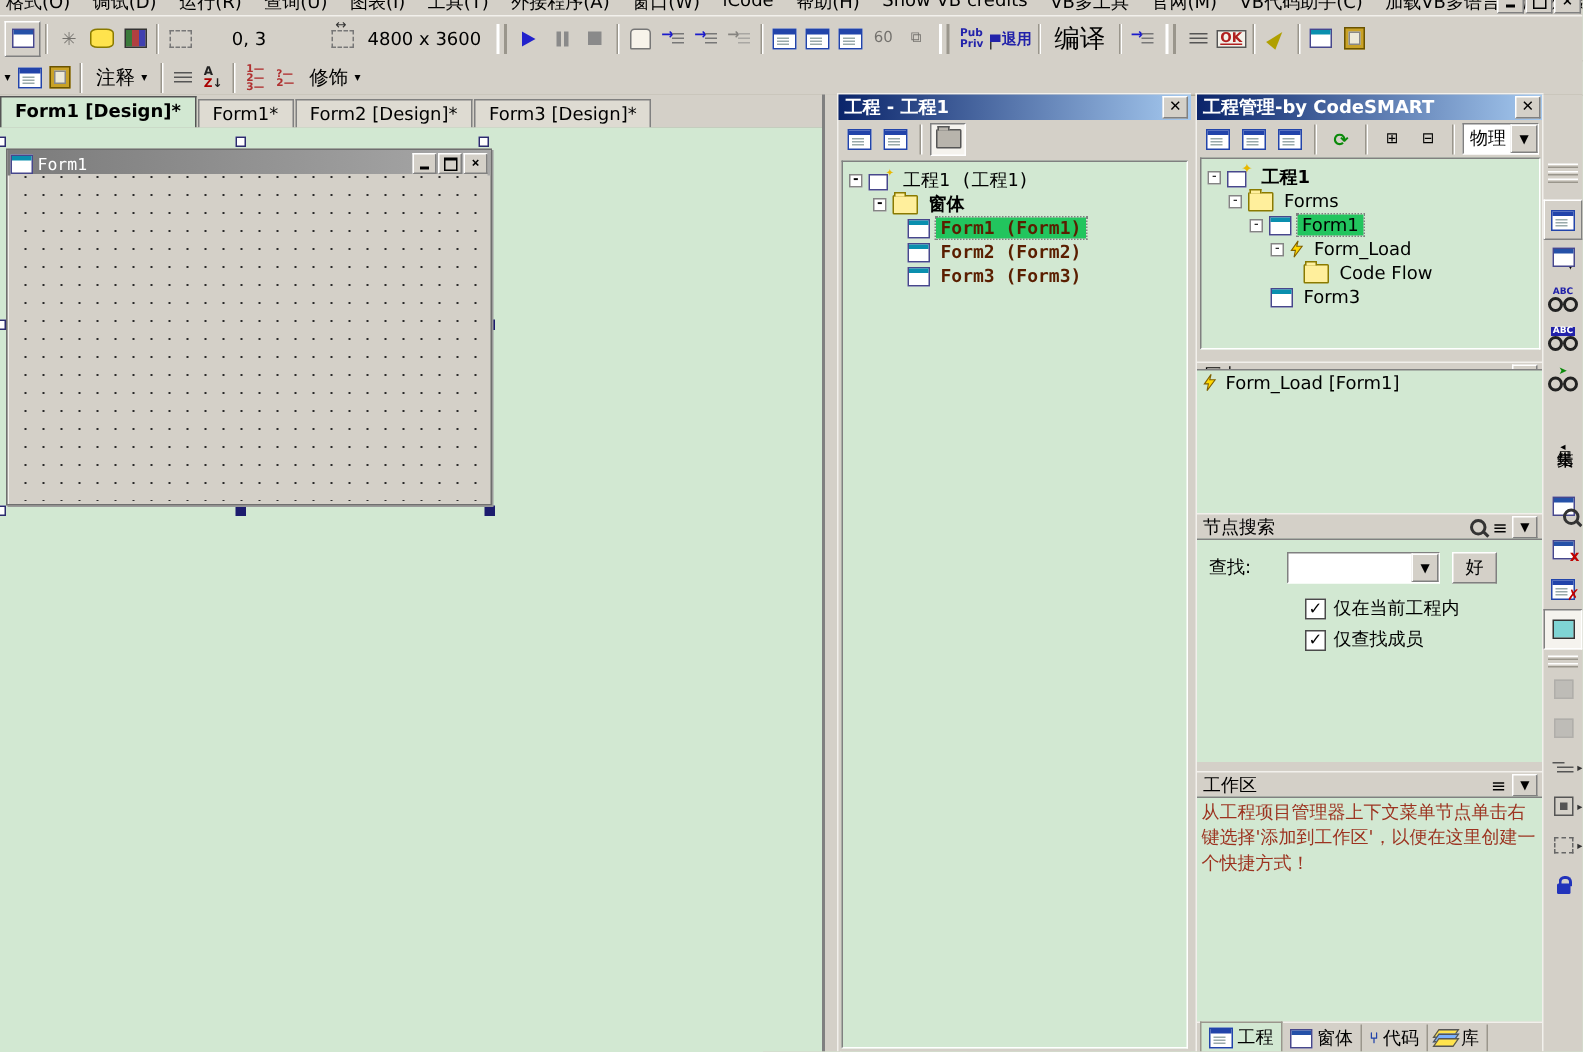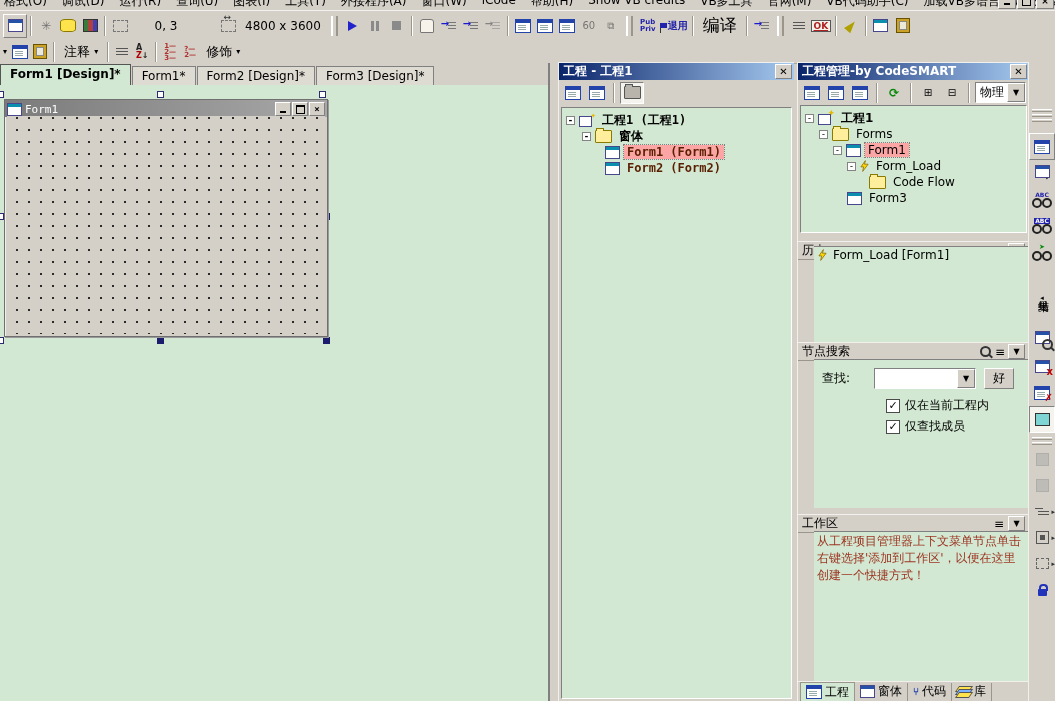--- a/index.html
+++ b/index.html
@@ -98,44 +98,44 @@
   .win-ico i{position:absolute;left:2px;width:8px;height:1px;background:#9aa}
   .win-ico i:nth-child(1){top:5px}.win-ico i:nth-child(2){top:7px}.win-ico i:nth-child(3){top:9px}
   .gfolder{width:15px;height:11px;background:#b8b4ac;border:1px solid #555;border-radius:1px;position:relative}
   .gfolder::before{content:'';position:absolute;top:-3px;left:0;width:6px;height:2px;background:#b8b4ac;border:1px solid #555;border-bottom:none}
   .tree{position:absolute;left:2px;right:2px;bottom:2px;background:#d2e8d2;
         border:1px solid;border-color:#808080 #fff #fff #808080;overflow:hidden;padding-top:4px}
   .trow{display:flex;align-items:center;height:16px;white-space:nowrap}
   .exp{width:9px;height:9px;box-sizing:border-box;border:1px solid #848484;background:#fff;flex:none;
        font-size:9px;line-height:6px;text-align:center;margin-right:4px;font-family:"DejaVu Sans Mono",monospace}
   .tlabel{padding:0 3px}
-  .tsel{background:#fca5a5;outline:1px dotted #808080}
+  .tsel{background:#22c55e;outline:1px dotted #808080}
   .maroon{color:#5a1e00}
   .mono{font-family:"DejaVu Sans Mono","Liberation Mono",monospace;font-size:12px;font-weight:bold}
   .ico-folder{width:15px;height:11px;background:#ffef9c;border:1px solid #8a7a00;border-radius:1px;position:relative;flex:none;margin-right:4px}
   .ico-folder::before{content:'';position:absolute;top:-3px;left:0;width:6px;height:2px;background:#ffef9c;border:1px solid #8a7a00;border-bottom:none}
   .ico-form{width:13px;height:11px;background:#fff;border:1px solid #47478c;position:relative;flex:none;margin-right:4px}
   .ico-form::before{content:'';position:absolute;top:0;left:0;right:0;height:3px;background:#0a8fae}
   .ico-proj{width:16px;height:12px;position:relative;flex:none;margin-right:4px}
   .ico-proj::before{content:'';position:absolute;left:0;top:2px;width:11px;height:9px;background:#fff;border:1px solid #47478c}
   .ico-proj::after{content:'\2726';position:absolute;right:-1px;top:-4px;color:#e8b800;font-size:9px}
   .combo{height:19px;background:#fff;border:1px solid;border-color:#808080 #fff #fff #808080;
          display:flex;align-items:center;padding-left:4px}
   .combo-btn{margin-left:auto;width:16px;height:17px;display:flex;align-items:center;justify-content:center;font-size:8px}
   .sect-head{position:absolute;left:0;right:0;height:17px;background:#d4d0c8;display:flex;align-items:center;
          padding:0 4px;border-top:1px solid #f2f0ec;border-bottom:1px solid #9a968c;font-size:12px}
-  .sect-body{position:absolute;left:16px;right:0;background:#d2e8d2;border-top:1px solid #808080;overflow:hidden}
+  .sect-body{position:absolute;left:0;right:0;background:#d2e8d2;border-top:1px solid #808080;overflow:hidden}
   .shbtns{margin-left:auto;display:flex;align-items:center;gap:4px}
   .shbtn-drop{width:15px;height:13px;display:flex;align-items:center;justify-content:center;font-size:8px}
   .mag{width:7px;height:7px;border:2px solid #333;border-radius:50%;position:relative;flex:none}
   .mag::after{content:'';position:absolute;width:5px;height:2px;background:#333;right:-4px;bottom:-2px;transform:rotate(45deg)}
   .cb{width:12px;height:12px;background:#fff;border:1px solid #4a4a4a;display:flex;align-items:center;justify-content:center;
       font-size:11px;line-height:10px;flex:none;margin-right:5px;font-weight:bold}
   .btn{display:flex;align-items:center;justify-content:center}
-  .cs-tabs{position:absolute;left:0;right:0;bottom:0;height:19px;display:flex;align-items:center;background:#d4d0c8;border-top:1px solid #f2f0ec;padding-left:2px}
+  .cs-tabs{position:absolute;left:0;right:0;bottom:0;height:19px;display:flex;align-items:flex-end;background:#d4d0c8;border-top:1px solid #f2f0ec;padding-left:2px}
   .cs-tab{display:flex;align-items:center;gap:3px;padding:1px 5px;height:16px;border-right:1px solid #9a968c;font-size:12px;white-space:nowrap}
   .cs-tab.active{background:#d2e8d2;border:1px solid #9a968c;border-bottom:none;height:17px}
   .layers{width:14px;height:12px;position:relative}
   .layers i{position:absolute;left:0;width:12px;height:4px;transform:skewX(-35deg);border:1px solid #555}
   .layers i:nth-child(1){top:0;background:#ffe34d}.layers i:nth-child(2){top:3px;background:#7ab0ff}.layers i:nth-child(3){top:6px;background:#ffe34d}
   .branch-ico{font-size:10px;color:#2244aa;font-weight:bold}
 
   
   .right-strip{position:absolute;right:0;top:63px;width:26px;bottom:0;background:#d4d0c8;border-left:1px solid #f2f0ec}
   .hgrip{height:1px;border-top:1px solid #fff;border-bottom:1px solid #9a968c;margin:2px 3px}
@@ -426,34 +426,38 @@
       </div>
     <div class="tsep"></div>
     <div class="ptico pressed">
         <span class="gfolder"></span>
       </div>
   </div>
   <div class="tree mono" style="top:44px">
     <div class="trow" style="padding-left:4px">
       <span class="exp">-</span>
       <span class="ico-proj"></span>
-      <span class="tlabel" style="font-weight:bold">工程1 (工程1)</span>
+      <span class="tlabel" style="font-weight:normal">工程1 (工程1)</span>
     </div>
     <div class="trow" style="padding-left:20px">
       <span class="exp">-</span>
       <span class="ico-folder"></span>
       <span class="tlabel">窗体</span>
     </div>
     <div class="trow" style="padding-left:43px">
       <span class="ico-form"></span>
       <span class="tlabel tsel maroon">Form1 (Form1)</span>
     </div>
     <div class="trow" style="padding-left:43px">
       <span class="ico-form"></span>
       <span class="tlabel maroon">Form2 (Form2)</span>
+    </div>
+    <div class="trow" style="padding-left:43px">
+      <span class="ico-form"></span>
+      <span class="tlabel maroon">Form3 (Form3)</span>
     </div>
   </div>
 </div>
 
 <div class="panel" style="left:797px;width:231px">
   <div class="panel-title">
     <span>工程管理-by CodeSMART</span>
     <span class="panel-close raised">✕</span>
   </div>
   <div class="panel-toolbar">

